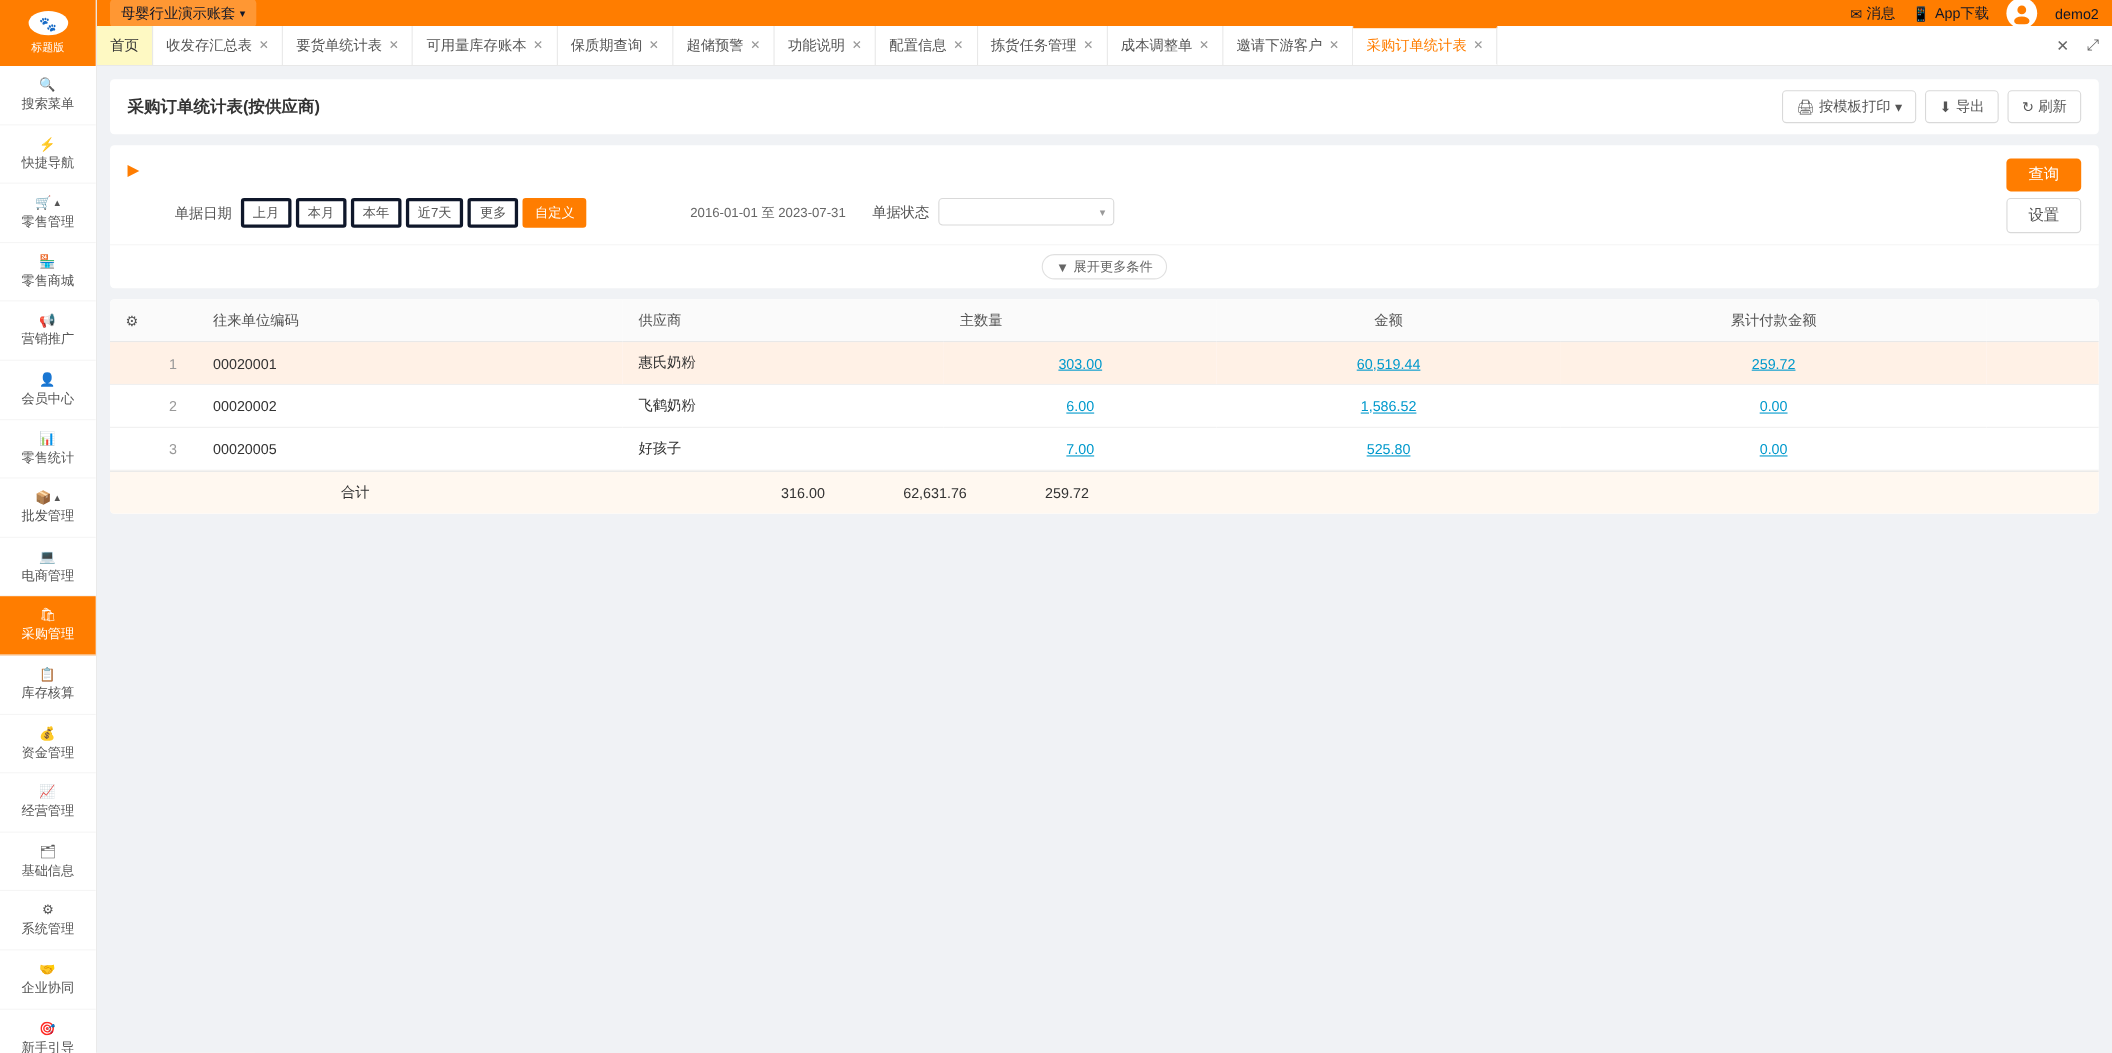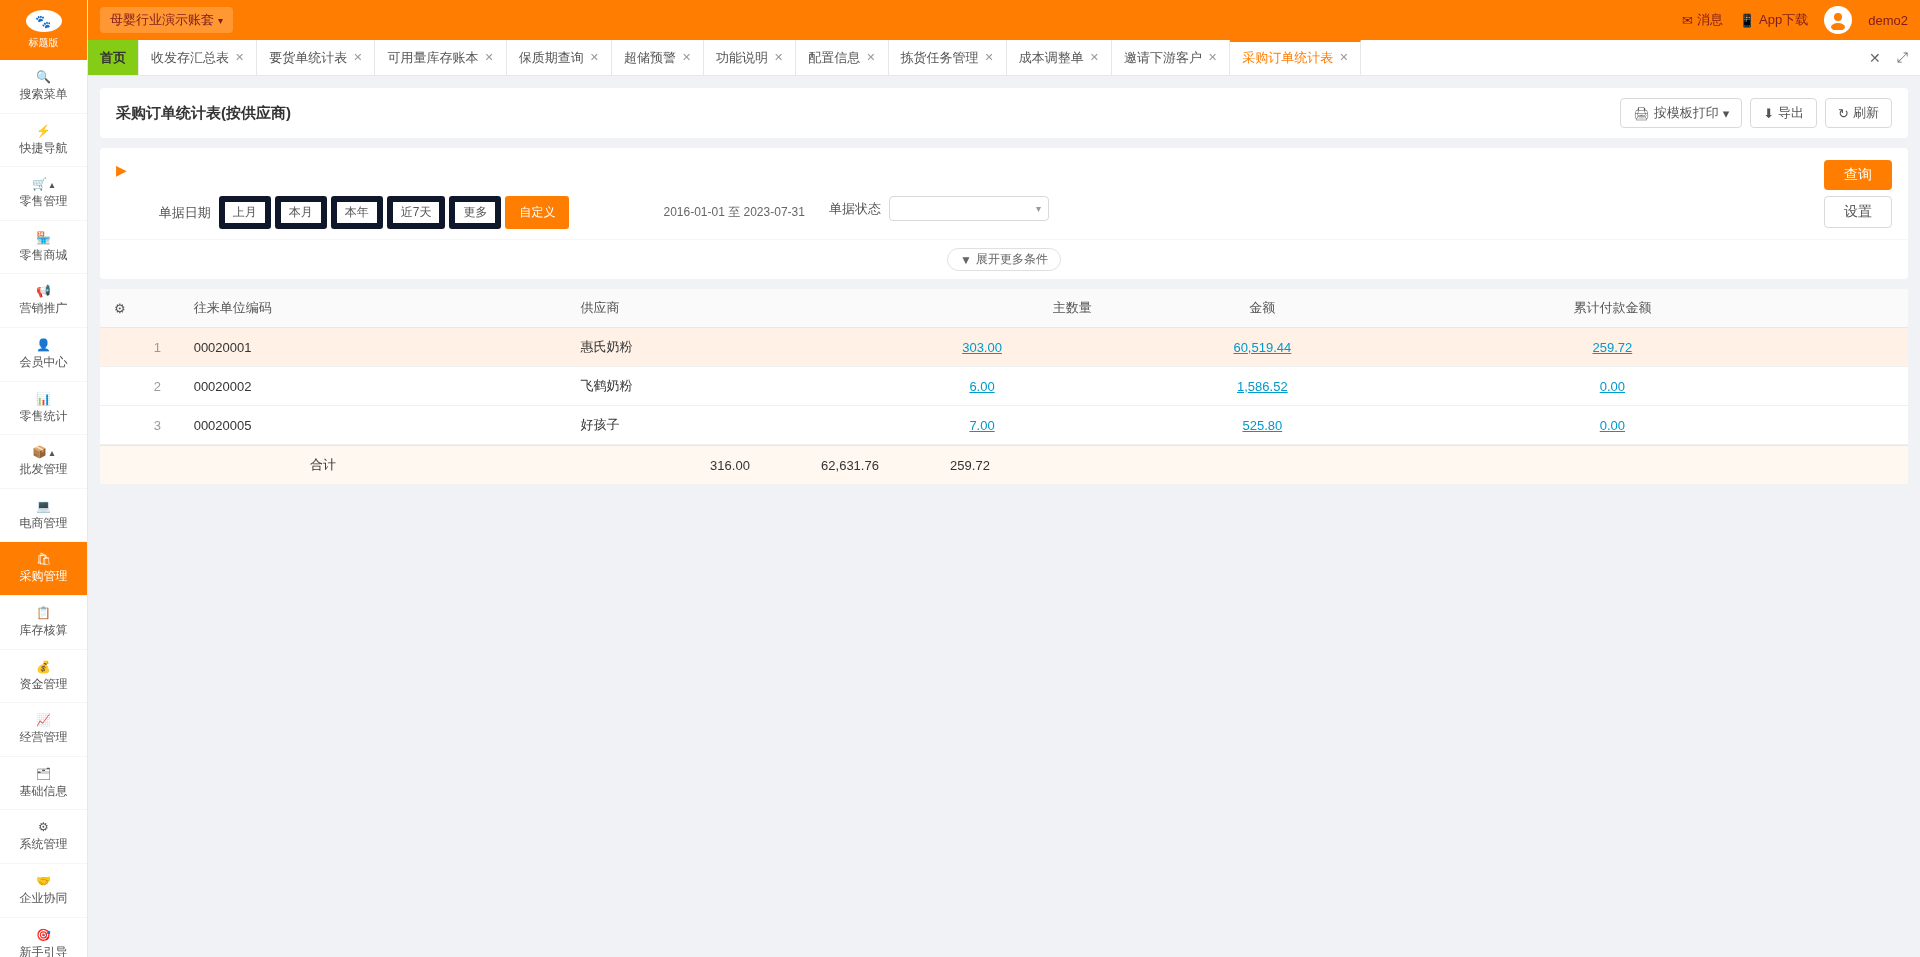--- a/index.html
+++ b/index.html
@@ -13,51 +13,51 @@
     .sidebar-nav-item { display: flex; flex-direction: column; align-items: center; padding: 10px 6px; cursor: pointer; color: #555; font-size: 12px; border-bottom: 1px solid #f5f5f5; }
     .sidebar-nav-item.active { background: #ff7d00; color: #fff; }
     .nav-label { margin-top: 3px; text-align: center; line-height: 1.3; }
     .nav-arrow { font-size: 10px; margin-left: 2px; }
     .nav-row { display: flex; align-items: center; }
 
     
     .main { flex: 1; display: flex; flex-direction: column; overflow: hidden; }
 
     
-    .topbar { background: #ff7d00; height: 40px; display: flex; align-items: center; padding: 0 12px; color: #7f1d1d; font-size: 13px; gap: 24px; flex-shrink: 0; }
+    .topbar { background: #ff7d00; height: 24px; display: flex; align-items: center; padding: 0 12px; color: #0f172a; font-size: 13px; gap: 24px; flex-shrink: 0; }
     .topbar-workspace { display: flex; align-items: center; gap: 4px; background: rgba(255,255,255,0.2); border-radius: 4px; padding: 4px 10px; cursor: pointer; }
     .topbar-workspace .arrow { font-size: 10px; }
     .topbar-right { margin-left: auto; display: flex; align-items: center; gap: 16px; }
     .topbar-msg, .topbar-app { display: flex; align-items: center; gap: 4px; cursor: pointer; }
     .topbar-avatar { width: 28px; height: 28px; background: #fff; border-radius: 50%; display: flex; align-items: center; justify-content: center; cursor: pointer; }
     .topbar-username { cursor: pointer; }
 
     
     .tabbar { background: #fff; display: flex; align-items: center; border-bottom: 1px solid #e8e8e8; overflow-x: auto; flex-shrink: 0; height: 36px; }
     .tabbar::-webkit-scrollbar { display: none; }
     .tab-item { display: flex; align-items: center; padding: 0 12px; height: 36px; white-space: nowrap; cursor: pointer; border-right: 1px solid #e8e8e8; color: #555; font-size: 13px; flex-shrink: 0; gap: 6px; }
     .tab-item.active { background: #fff; color: #ff7d00; border-top: 2px solid #ff7d00; border-bottom: 2px solid #fff; }
-    .tab-home { background: #84cc16; color: #333; font-weight: 700; }
+    .tab-home { background: #fef9c3; color: #333; font-weight: 400; }
     .tab-close { font-size: 11px; color: #999; cursor: pointer; }
     .tabbar-actions { margin-left: auto; display: flex; align-items: center; padding: 0 8px; gap: 8px; flex-shrink: 0; }
     .tabbar-icon-btn { cursor: pointer; color: #666; font-size: 14px; padding: 2px 4px; }
 
     
     .content { flex: 1; overflow-y: auto; background: #f0f2f5; padding: 12px; }
 
     
     .page-header { display: flex; align-items: center; justify-content: space-between; margin-bottom: 10px; background: #fff; padding: 10px 16px; border-radius: 4px; }
     .page-title { font-size: 15px; font-weight: 600; color: #333; }
     .page-actions { display: flex; align-items: center; gap: 8px; }
     .btn-print { background: #fff; border: 1px solid #d9d9d9; border-radius: 4px; padding: 5px 12px; cursor: pointer; font-size: 13px; color: #555; display: flex; align-items: center; gap: 4px; }
     .btn-export { background: #fff; border: 1px solid #d9d9d9; border-radius: 4px; padding: 5px 12px; cursor: pointer; font-size: 13px; color: #555; display: flex; align-items: center; gap: 4px; }
     .btn-refresh { background: #fff; border: 1px solid #d9d9d9; border-radius: 4px; padding: 5px 12px; cursor: pointer; font-size: 13px; color: #555; display: flex; align-items: center; gap: 4px; }
     .filter-label { color: #555; font-size: 13px; white-space: nowrap; }
     .filter-date-btns { display: flex; gap: 4px; }
-    .date-btn { padding: 2px 8px; border: 6px solid #0f172a; border-radius: 3px; cursor: pointer; font-size: 12px; color: #555; background: #fff; }
+    .date-btn { padding: 2px 8px; border: 3px solid #0f172a; border-radius: 3px; cursor: pointer; font-size: 12px; color: #555; background: #fff; }
     .date-btn.custom { background: #ff7d00; color: #fff; border-color: #ff7d00; border-radius: 3px; }
     .date-range { color: #666; font-size: 12px; }
     .filter-select { border: 1px solid #d9d9d9; border-radius: 4px; padding: 4px 28px 4px 8px; font-size: 13px; color: #555; background: #fff; cursor: pointer; min-width: 160px; appearance: none; }
     .select-wrapper { position: relative; display: inline-flex; align-items: center; }
     .select-arrow { position: absolute; right: 8px; color: #999; pointer-events: none; font-size: 10px; }
     .filter-input { border: 1px solid #d9d9d9; border-radius: 4px; padding: 4px 8px; font-size: 13px; color: #555; min-width: 200px; }
     .btn-query { background: #ff7d00; color: #fff; border: none; border-radius: 4px; padding: 6px 20px; cursor: pointer; font-size: 14px; }
     .btn-settings { background: #fff; border: 1px solid #d9d9d9; border-radius: 4px; padding: 6px 16px; cursor: pointer; font-size: 14px; color: #555; }
 
     
@@ -375,21 +375,21 @@
     <div class="table-container">
       <table class="data-table">
         <thead>
           <tr>
             <th class="settings-col">
               <span>⚙</span>
             </th>
             <th style="width:40px;"></th>
             <th>往来单位编码</th>
             <th>供应商</th>
-            <th style="text-align:right;">主数量</th>
+            <th style="text-align:left;">主数量</th>
             <th style="text-align:center;">金额</th>
             <th style="text-align:center;">累计付款金额</th>
             <th style="flex:1;"></th>
           </tr>
         </thead>
         <tbody id="table-body">
         <tr class="selected">
     <td class="settings-col"></td>
     <td><span class="row-num">1</span></td>
     <td>00020001</td>

